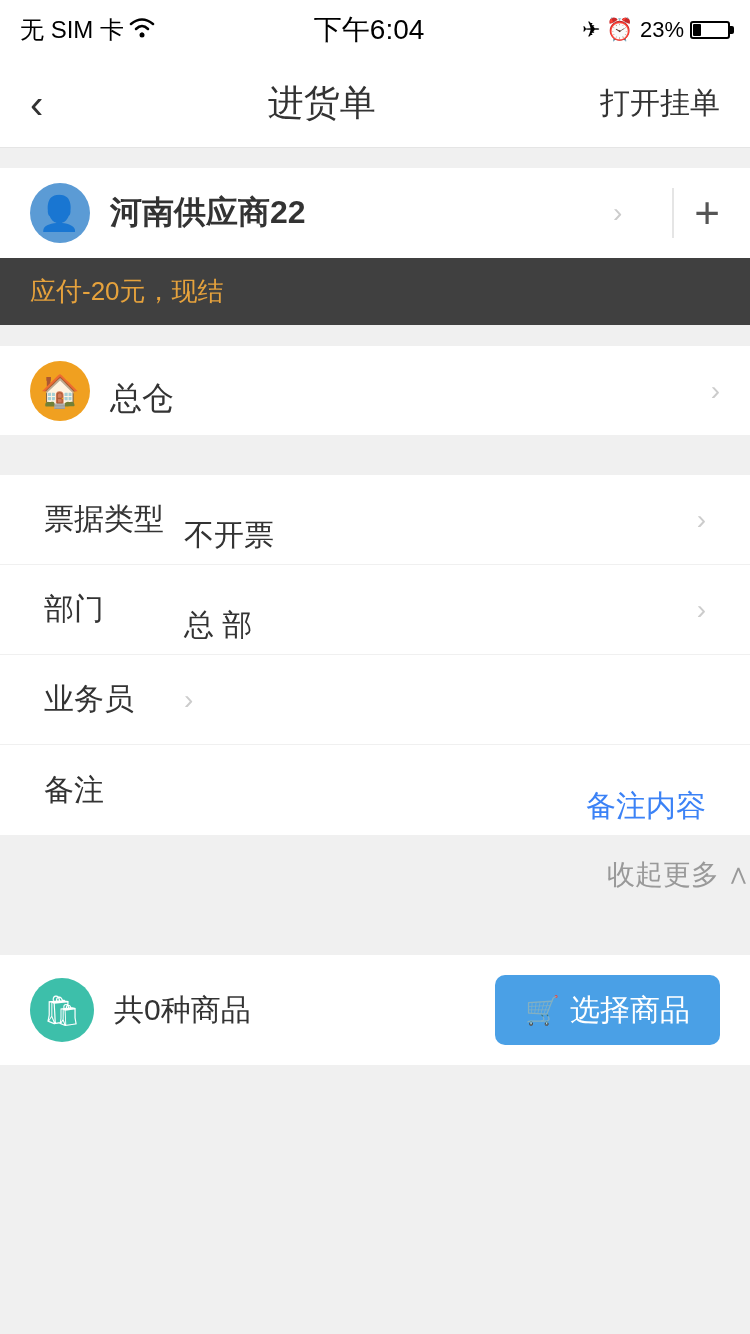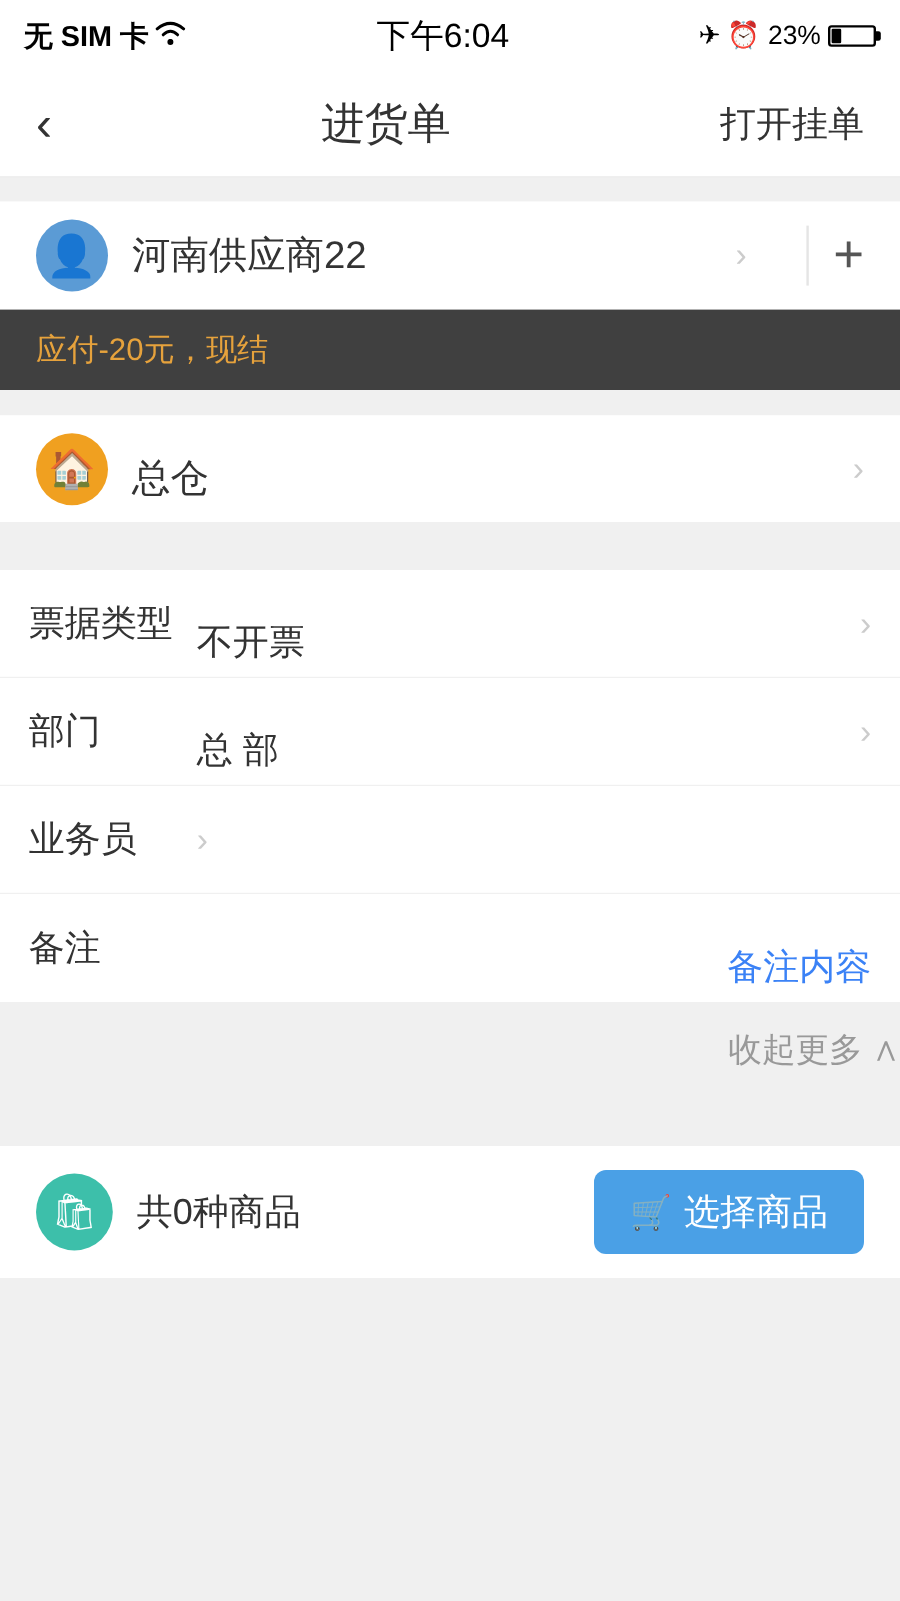--- a/index.html
+++ b/index.html
@@ -21,21 +21,20 @@
       align-items: center;
       justify-content: space-between;
       padding: 0 20px;
       font-size: 24px;
       color: #000;
     }
     .status-left {
       display: flex;
       align-items: center;
       gap: 4px;
-      font-weight: bold;
     }
     .status-center {
       font-size: 28px;
       font-weight: 500;
     }
     .status-right {
       display: flex;
       align-items: center;
       gap: 6px;
       font-size: 22px;
@@ -102,20 +101,21 @@
       flex-shrink: 0;
     }
     .avatar-icon {
       font-size: 34px;
       color: #fff;
     }
     .supplier-name {
       flex: 1;
       font-size: 32px;
       color: #333;
+      font-weight: bold;
     }
     .supplier-chevron {
       font-size: 28px;
       color: #ccc;
       margin-right: 30px;
     }
     .supplier-add {
       font-size: 44px;
       color: #555;
       line-height: 1;
@@ -171,21 +171,21 @@
     }
 
     
     .info-section {
       background: #fff;
       margin-top: 20px;
     }
     .info-row {
       display: flex;
       align-items: center;
-      padding: 0 24px;
+      padding: 0 44px;
       height: 90px;
       border-bottom: 1px solid #f0f0f0;
     }
     .info-row:last-child {
       border-bottom: none;
     }
     .info-label {
       font-size: 30px;
       color: #333;
       width: 140px;

